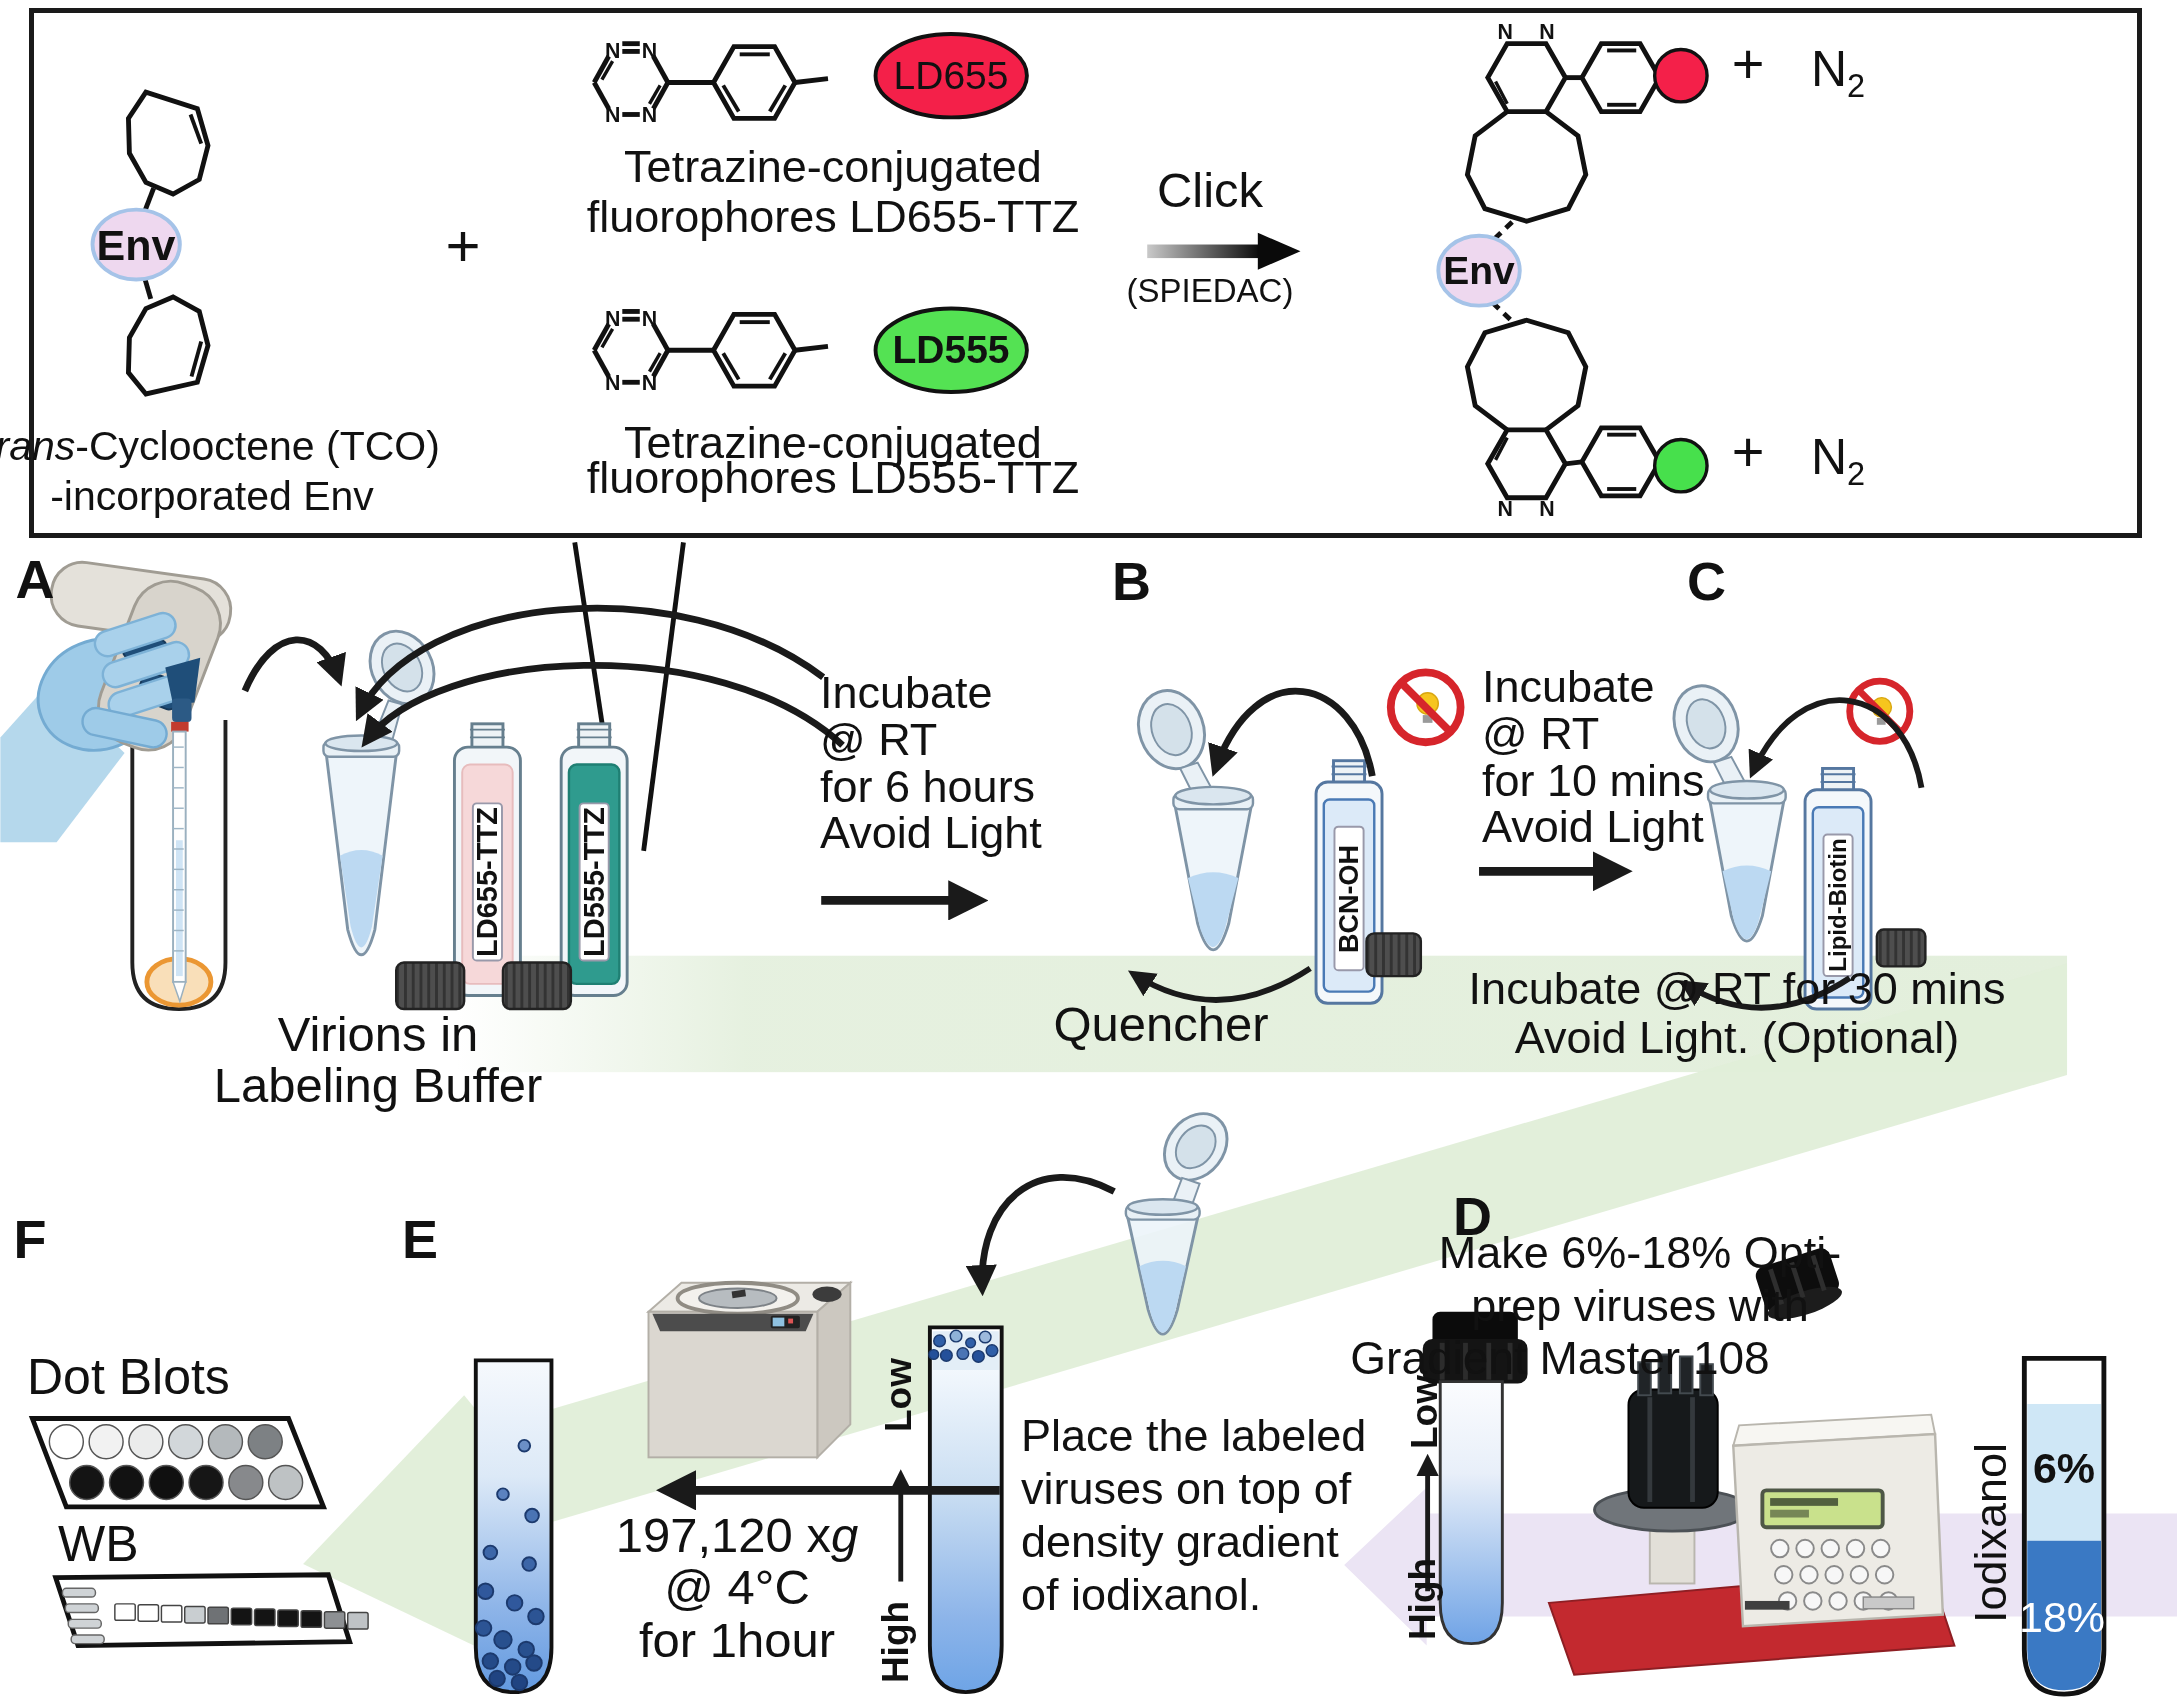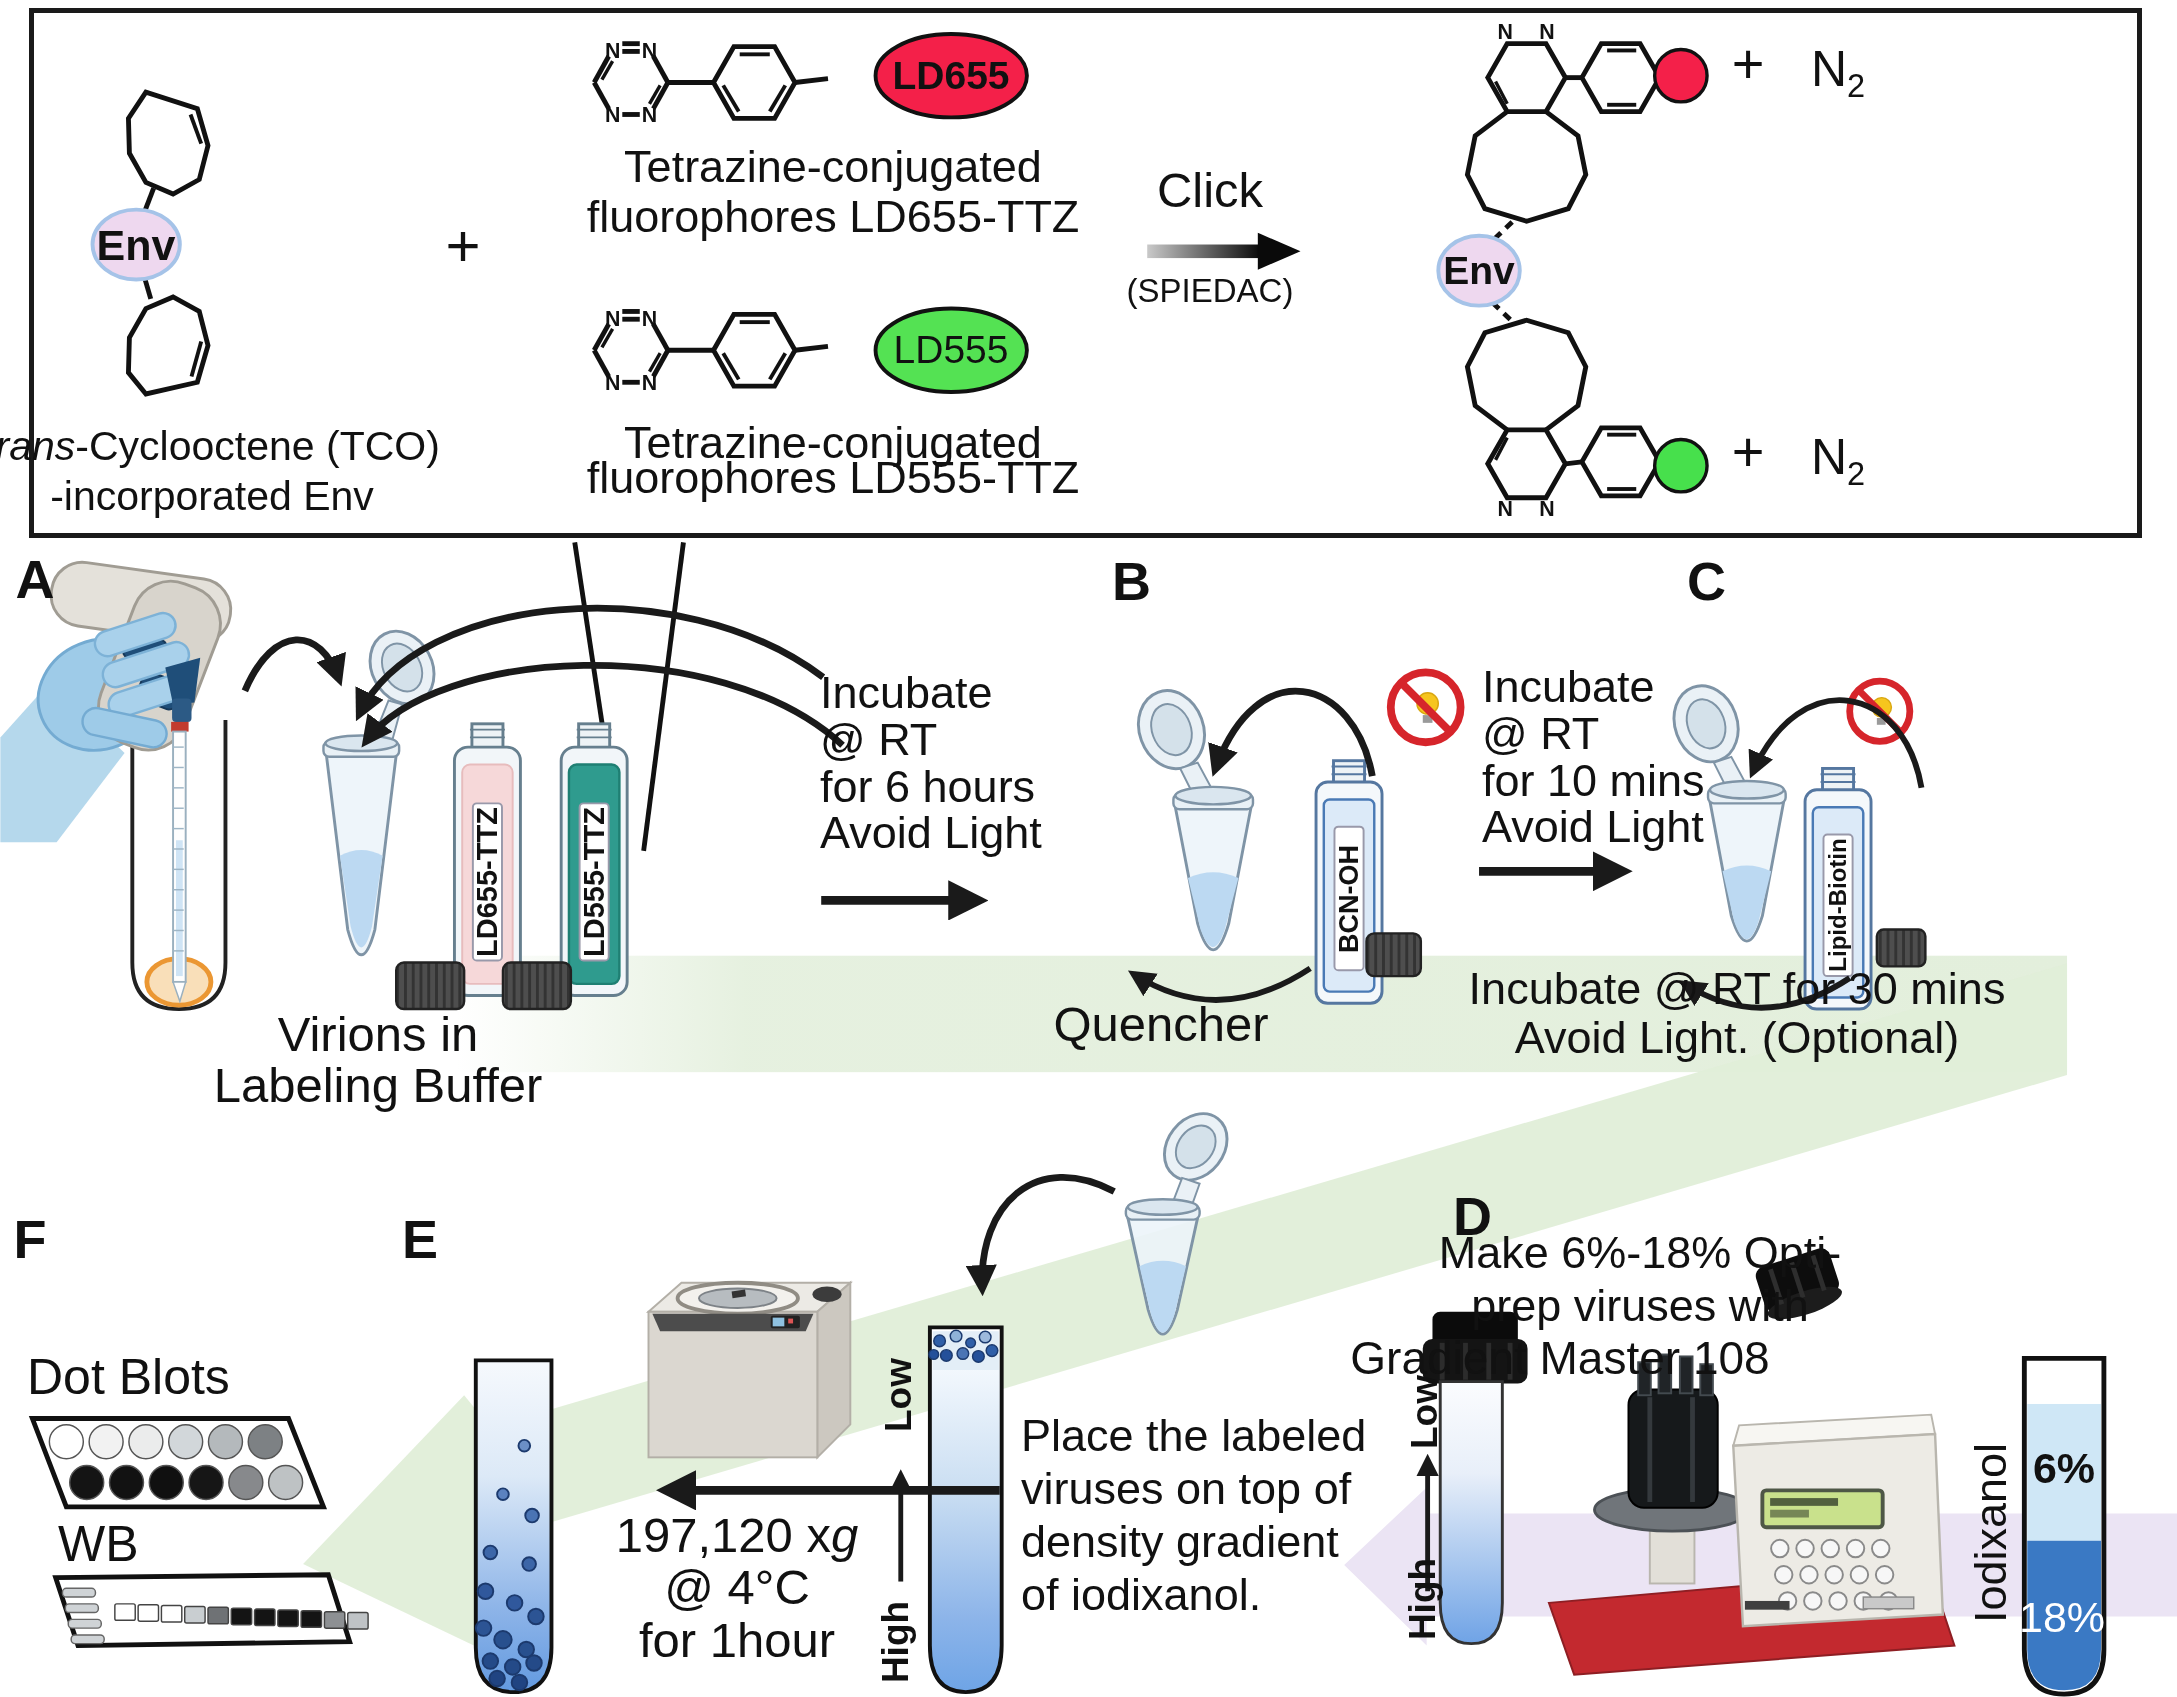--- a/index.html
+++ b/index.html
@@ -446,22 +446,22 @@
       <path d="M1906,1008 Q1818,1066 1736,1014" stroke-width="6" marker-end="url(#m)"></path>
       <path d="M1471,1640 V1504" stroke-width="5" marker-end="url(#m)"></path>
       <path d="M928,1630 V1520" stroke-width="5" marker-end="url(#m)"></path>
     </g>
   </svg>
 
   <div class="t c" style="left:212px;top:425px;font-size:41px"><i>trans</i><span>-Cyclooctene (TCO)</span></div>
   <div class="t c" style="left:212px;top:475px;font-size:41px">-incorporated Env</div>
   <div class="t" style="left:136px;top:245px;transform:translate(-50%,-50%);font-size:43px;font-weight:700">Env</div>
   <div class="t" style="left:463px;top:215px;transform:translateX(-50%);font-size:60px">+</div>
-  <div class="t" style="left:951px;top:76px;transform:translate(-50%,-50%);font-size:39px;font-weight:700">LD655</div>
-  <div class="t" style="left:951px;top:350px;transform:translate(-50%,-50%);font-size:39px;font-weight:400">LD555</div>
+  <div class="t" style="left:951px;top:76px;transform:translate(-50%,-50%);font-size:39px;font-weight:400">LD655</div>
+  <div class="t" style="left:951px;top:350px;transform:translate(-50%,-50%);font-size:39px;font-weight:700">LD555</div>
   <div class="t c" style="left:833px;top:144px;font-size:45px">Tetrazine-conjugated</div>
   <div class="t c" style="left:833px;top:194px;font-size:45px">fluorophores LD655-TTZ</div>
   <div class="t c" style="left:833px;top:420px;font-size:45px">Tetrazine-conjugated</div>
   <div class="t c" style="left:833px;top:455px;font-size:45px">fluorophores LD555-TTZ</div>
   <div class="t c" style="left:1210px;top:165px;font-size:49px">Click</div>
   <div class="t c" style="left:1210px;top:274px;font-size:33px">(SPIEDAC)</div>
   <div class="t" style="left:1479px;top:271px;transform:translate(-50%,-50%);font-size:39px;font-weight:700">Env</div>
   <div class="t" style="left:1748px;top:35px;transform:translateX(-50%);font-size:56px">+</div>
   <div class="t" style="left:1811px;top:43px;font-size:50px"><span>N</span><sub>2</sub></div>
   <div class="t" style="left:1748px;top:423px;transform:translateX(-50%);font-size:56px">+</div>

